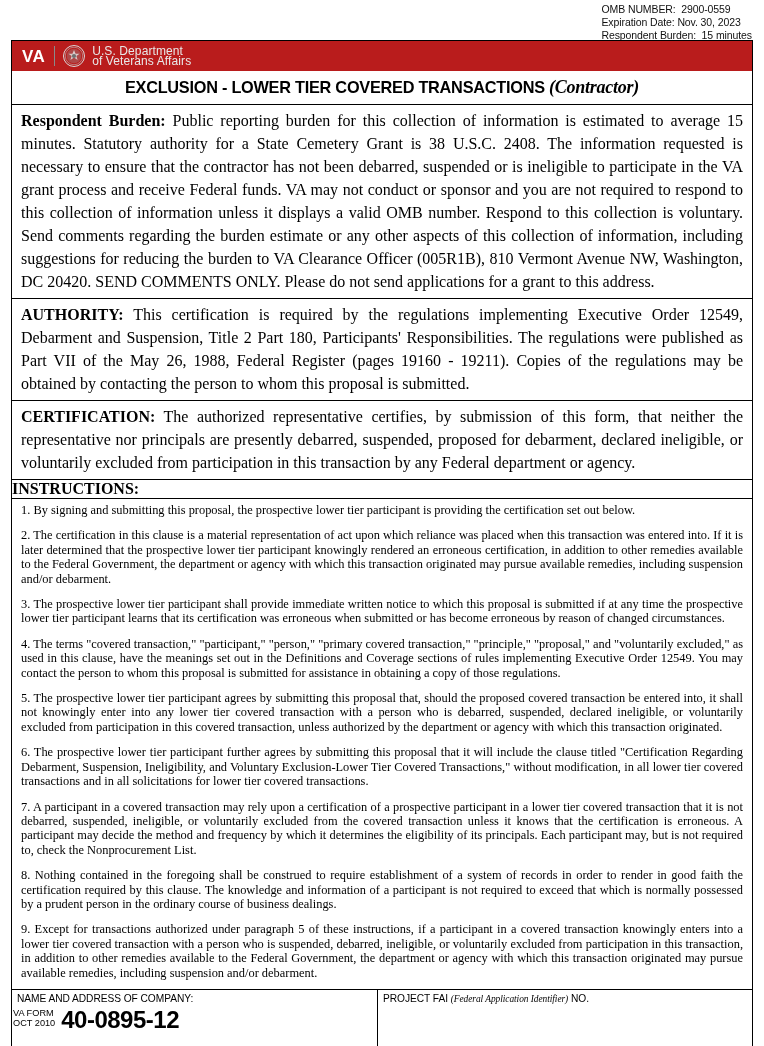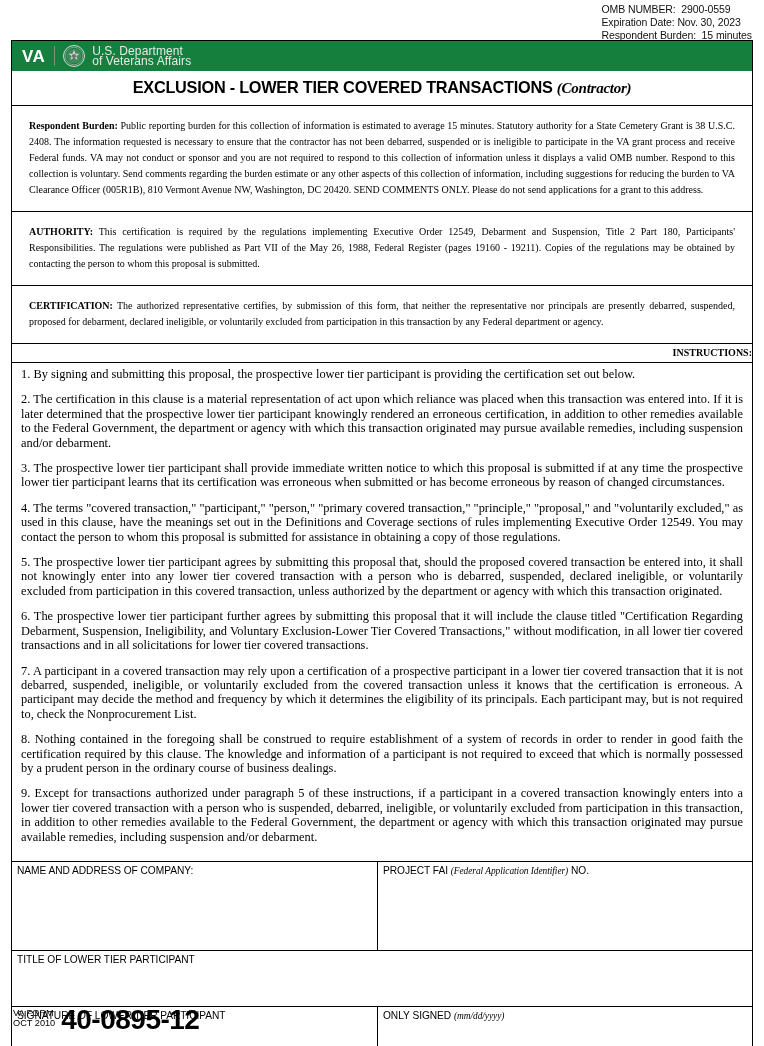--- a/index.html
+++ b/index.html
@@ -42,21 +42,21 @@
     top: 40px;
     width: 742px;
     border: 1.6px solid #000;
     box-sizing: border-box;
     background: #fff;
   }
 
   
   .va-bar {
     height: 30px;
-    background: #15803d;
+    background: #b91c1c;
     display: flex;
     align-items: center;
     padding-left: 10px;
     box-sizing: border-box;
   }
   .va-word {
     color: #fff;
     font-family: "Liberation Sans", sans-serif;
     font-weight: bold;
     font-size: 17px;
@@ -93,59 +93,59 @@
     font-family: "Liberation Sans", sans-serif;
     font-weight: bold;
     font-size: 16.3px;
     line-height: 20px;
     letter-spacing: -0.25px;
   }
   .title-paren {
     font-family: "Liberation Serif", serif;
     font-style: italic;
     font-weight: bold;
-    font-size: 15px;
+    font-size: 18px;
   }
 
   
   .sect {
     border-bottom: 1.3px solid #000;
     padding: 4px 9px 5px 9px;
   }
   .sect p {
-    margin: 8px;
-    font-size: 10px;
-    line-height: 16px;
+    margin: 0;
+    font-size: 16px;
+    line-height: 23px;
     text-align: justify;
     text-justify: inter-word;
   }
   .lbl { font-weight: bold; }
 
   .instructions-band {
     border-bottom: 1.3px solid #000;
-    text-align: right;
-    font-weight: bold;
-    font-size: 10px;
+    text-align: left;
+    font-weight: bold;
+    font-size: 16px;
     padding: 1px 0 2px 0;
     line-height: 15px;
   }
 
   
   .instr-body {
     border-bottom: 1.6px solid #000;
     padding: 4px 9px 7px 9px;
   }
   .instr-item {
     margin: 0 0 11px 0;
     font-size: 12.4px;
     line-height: 14.4px;
     text-align: justify;
     text-justify: inter-word;
   }
-  .instr-item:last-child { margin-bottom: 10px; }
+  .instr-item:last-child { margin-bottom: 2px; }
 
   
   .field-row {
     display: flex;
     border-bottom: 1.4px solid #000;
   }
   .field-row:last-child { border-bottom: none; }
   .field-cell {
     box-sizing: border-box;
     padding: 3px 0 0 5px;
@@ -185,21 +185,21 @@
   }
   .footer-stack {
     font-family: "Liberation Sans", sans-serif;
     font-size: 9.2px;
     line-height: 10px;
     padding-bottom: 2px;
   }
   .footer-num {
     font-family: "Liberation Sans", sans-serif;
     font-weight: bold;
-    font-size: 28px;
+    font-size: 24px;
     line-height: 20px;
     letter-spacing: -0.5px;
     margin-left: 6px;
   }
 </style>
 </head>
 <body>
 
 <div class="page">
 

